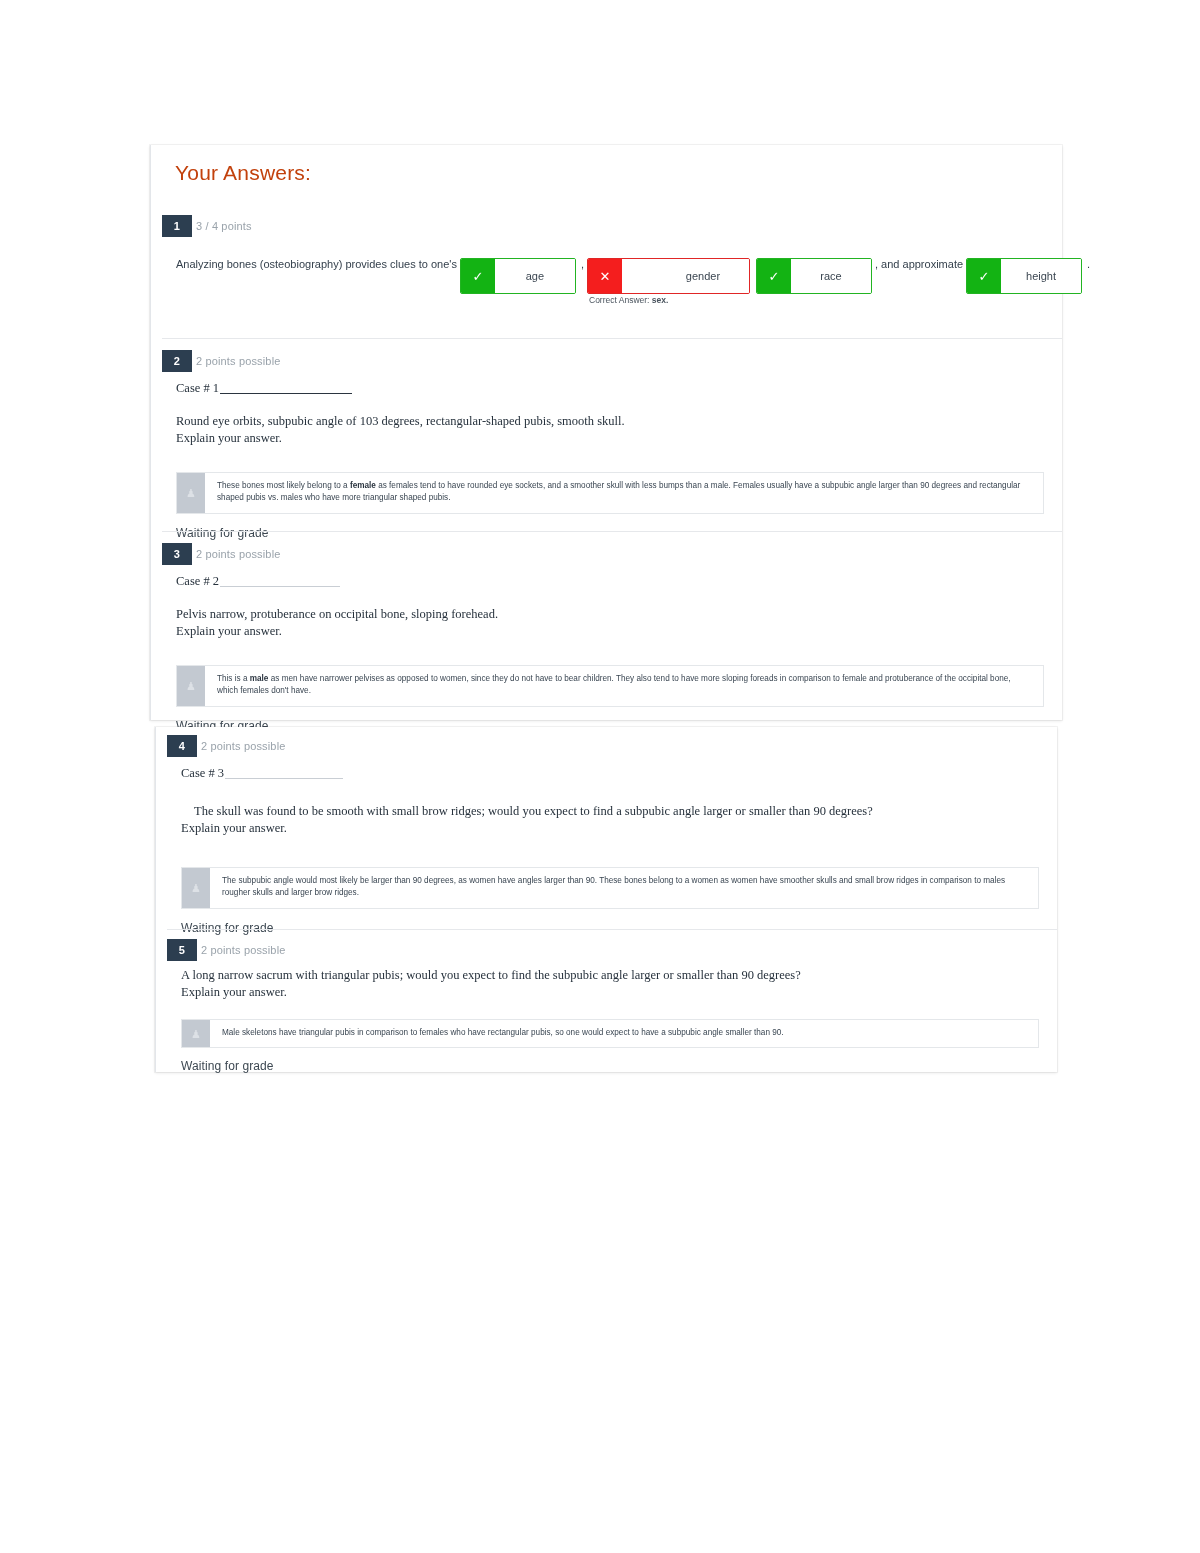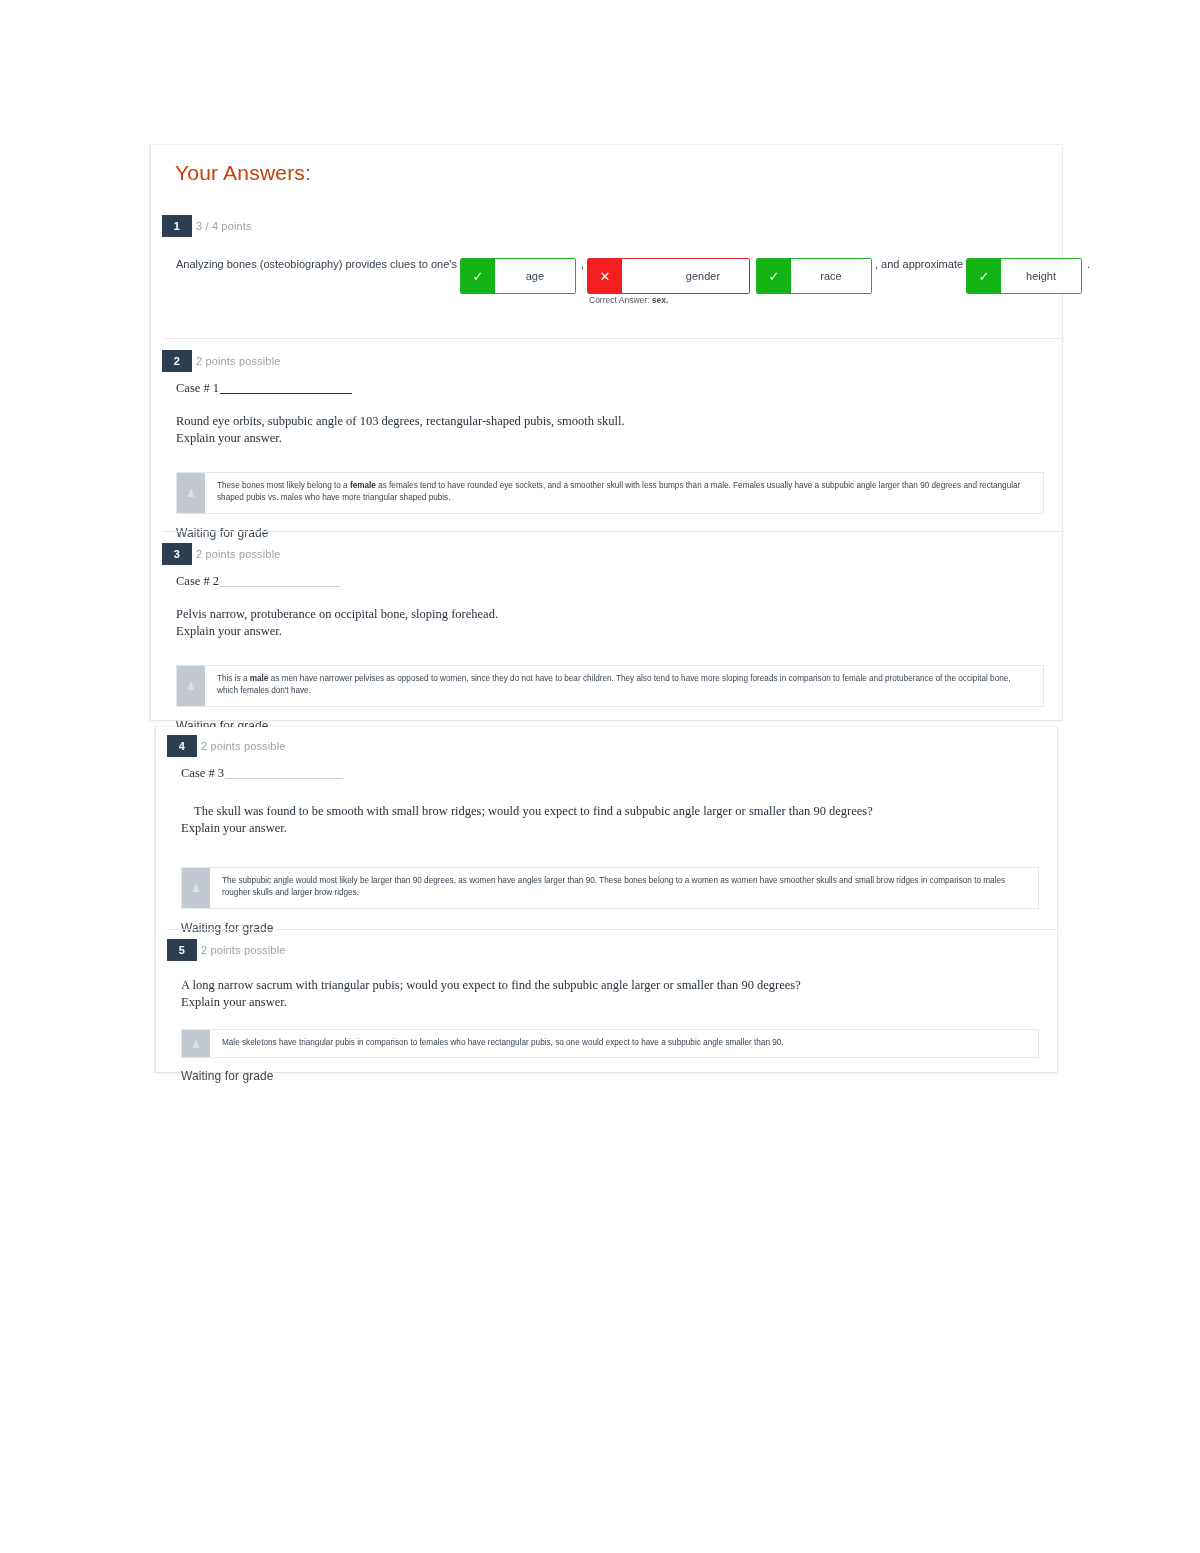--- a/index.html
+++ b/index.html
@@ -337,21 +337,21 @@
     </div>
   </div>
 
   <div class="question" id="q5" style="top:202px;height:143px;">
     <div class="q-divider"></div>
     <div class="q-head" style="top:10px;">
       <div class="q-num">5</div>
       <div class="q-points">2 points possible</div>
     </div>
 
-    <div class="q-body" style="top:48px;">
+    <div class="q-body" style="top:38px;">
       <div class="prompt">A long narrow sacrum with triangular pubis; would you expect to find the subpubic angle larger or smaller than 90 degrees?</div>
       <div class="prompt">Explain your answer.</div>
 
       <div class="answer-box" style="margin-top:18px;">
         <div class="avatar">
             <span class="glyph">♟</span>
           </div>
         <div class="answer-text"><span></span><b></b><span>Male skeletons have triangular pubis in comparison to females who have rectangular pubis, so one would expect to have a subpubic angle smaller than 90.</span></div>
       </div>
       <div class="waiting" style="margin-top:11px;">Waiting for grade</div>

